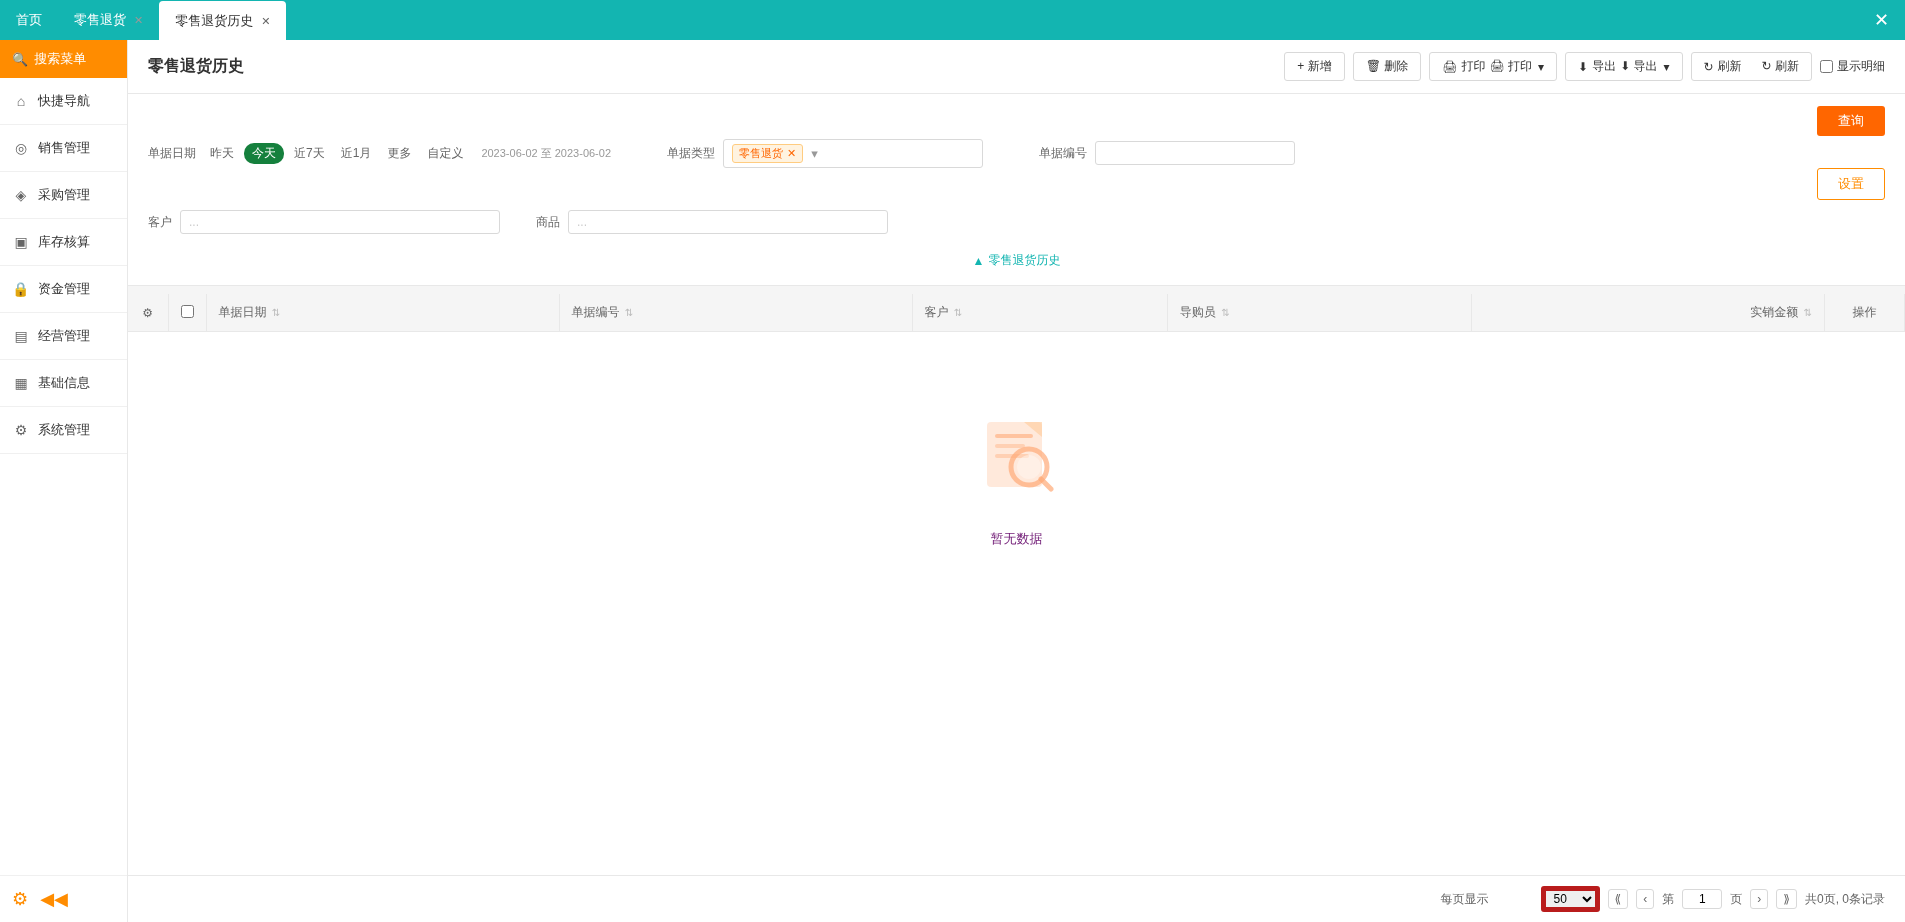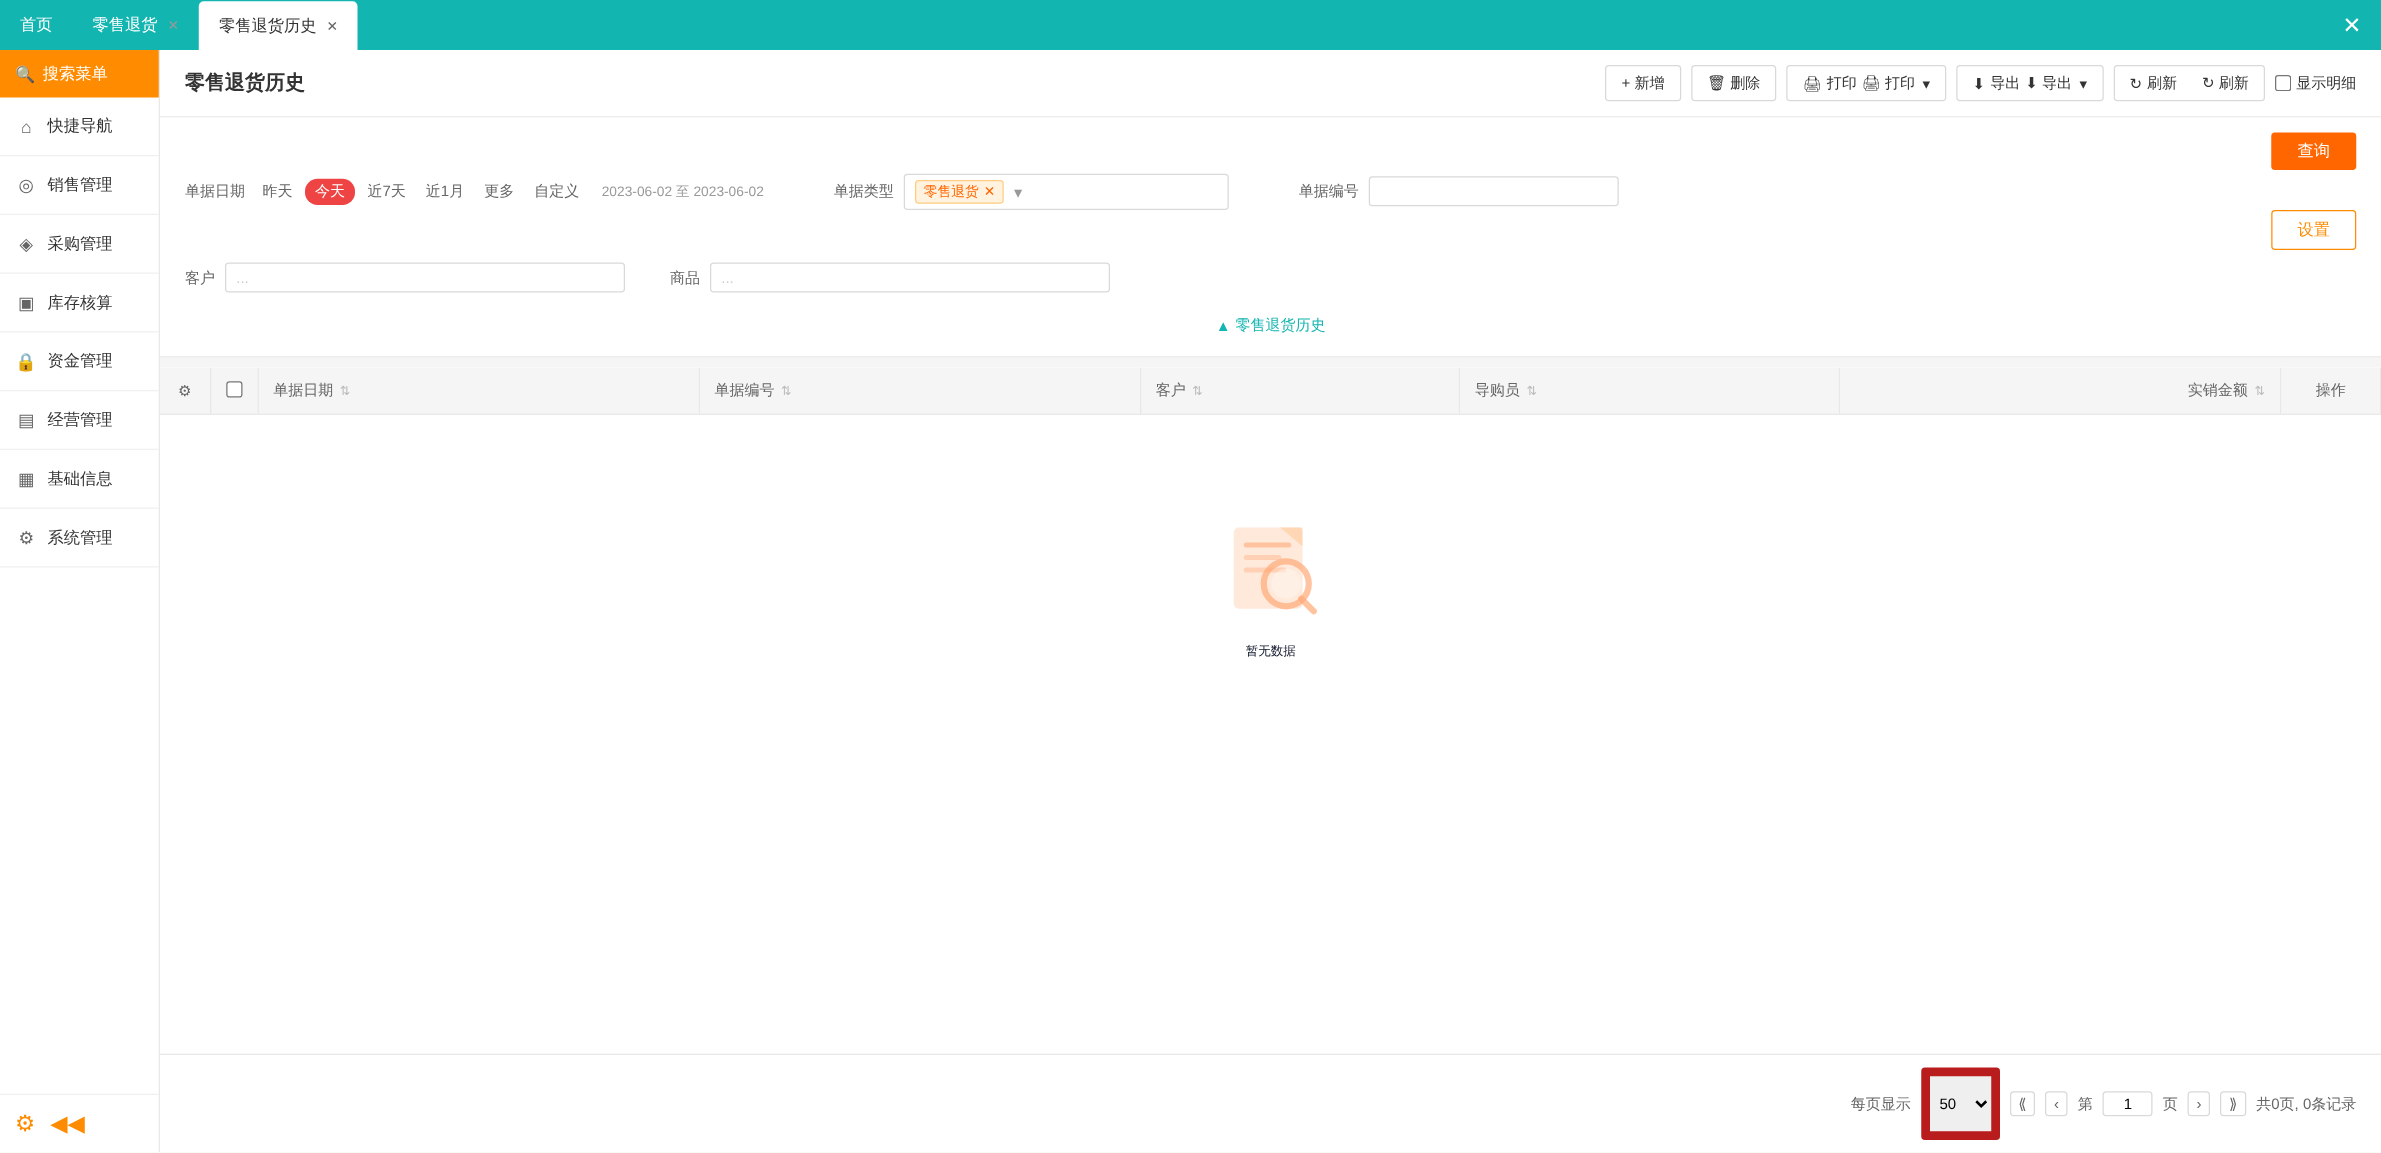--- a/index.html
+++ b/index.html
@@ -180,21 +180,21 @@
       gap: 4px;
     }
     .date-opt {
       font-size: 12px;
       color: #666;
       padding: 2px 6px;
       cursor: pointer;
       border-radius: 3px;
     }
     .date-opt.active {
-      background: #ef4444;
+      background: #15803d;
       color: #fff;
       border-radius: 10px;
       padding: 2px 8px;
     }
     .date-range {
       font-size: 11px;
       color: #999;
       margin-left: 4px;
     }
     .filter-select-box {
@@ -299,42 +299,44 @@
     
     .empty-state {
       display: flex;
       flex-direction: column;
       align-items: center;
       justify-content: center;
       padding: 80px 0;
       color: #ccc;
     }
     .empty-text {
-      font-size: 10px;
-      color: #0f172a;
+      font-size: 13px;
+      color: #701a75;
+      margin-top: 16px;
     }
 
     
     .pagination-bar {
       background: #fff;
       border-top: 1px solid #e8e8e8;
       padding: 10px 20px;
       display: flex;
       align-items: center;
       justify-content: flex-end;
       gap: 8px;
       font-size: 12px;
       color: #666;
       flex-shrink: 0;
     }
     .pagination-bar select {
-      border: 7px solid #b91c1c;
-      border-radius: 3px;
-      padding: 14px 4px;
-      font-size: 12px;
+      border: 5px solid #b91c1c;
+      border-radius: 3px;
+      padding: 0 4px;
+      font-size: 12px;
+      margin-left: 44px;
     }
     .page-nav-btn {
       border: 1px solid #d9d9d9;
       background: #fff;
       border-radius: 3px;
       padding: 2px 6px;
       cursor: pointer;
       font-size: 12px;
       color: #666;
     }

